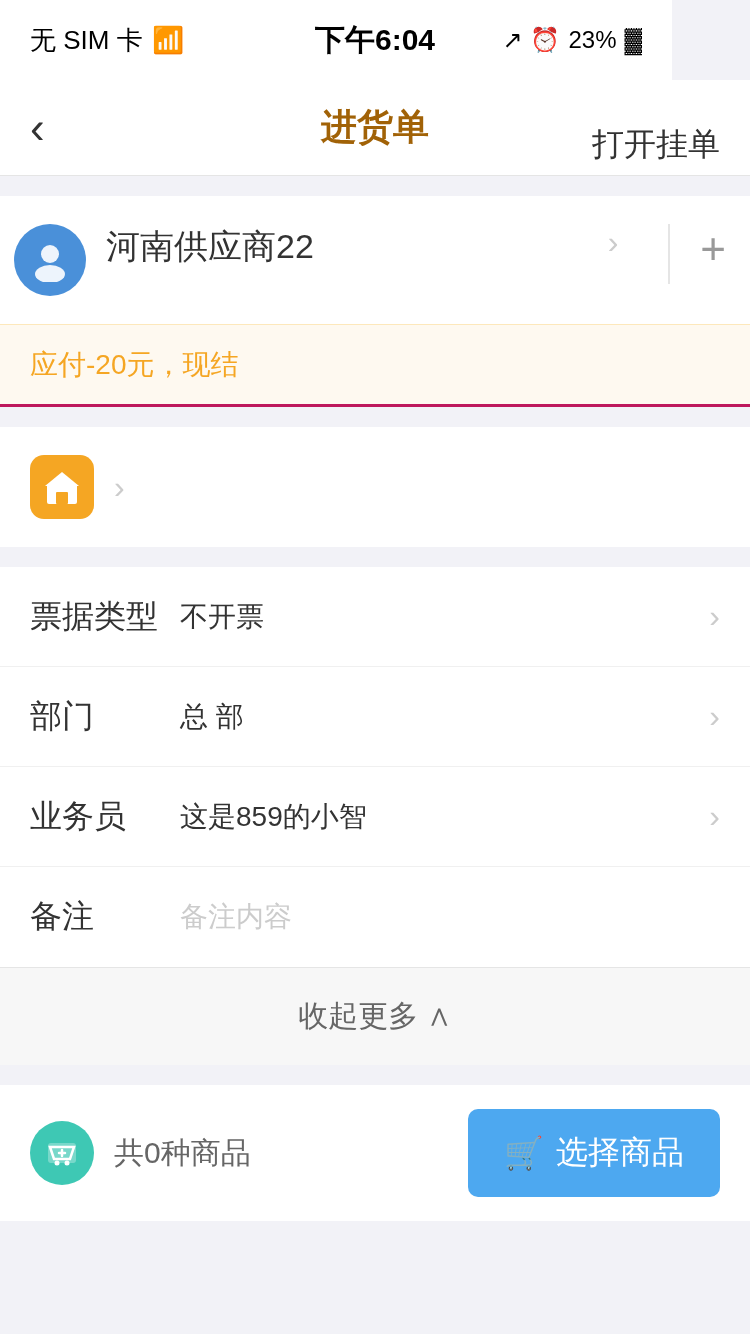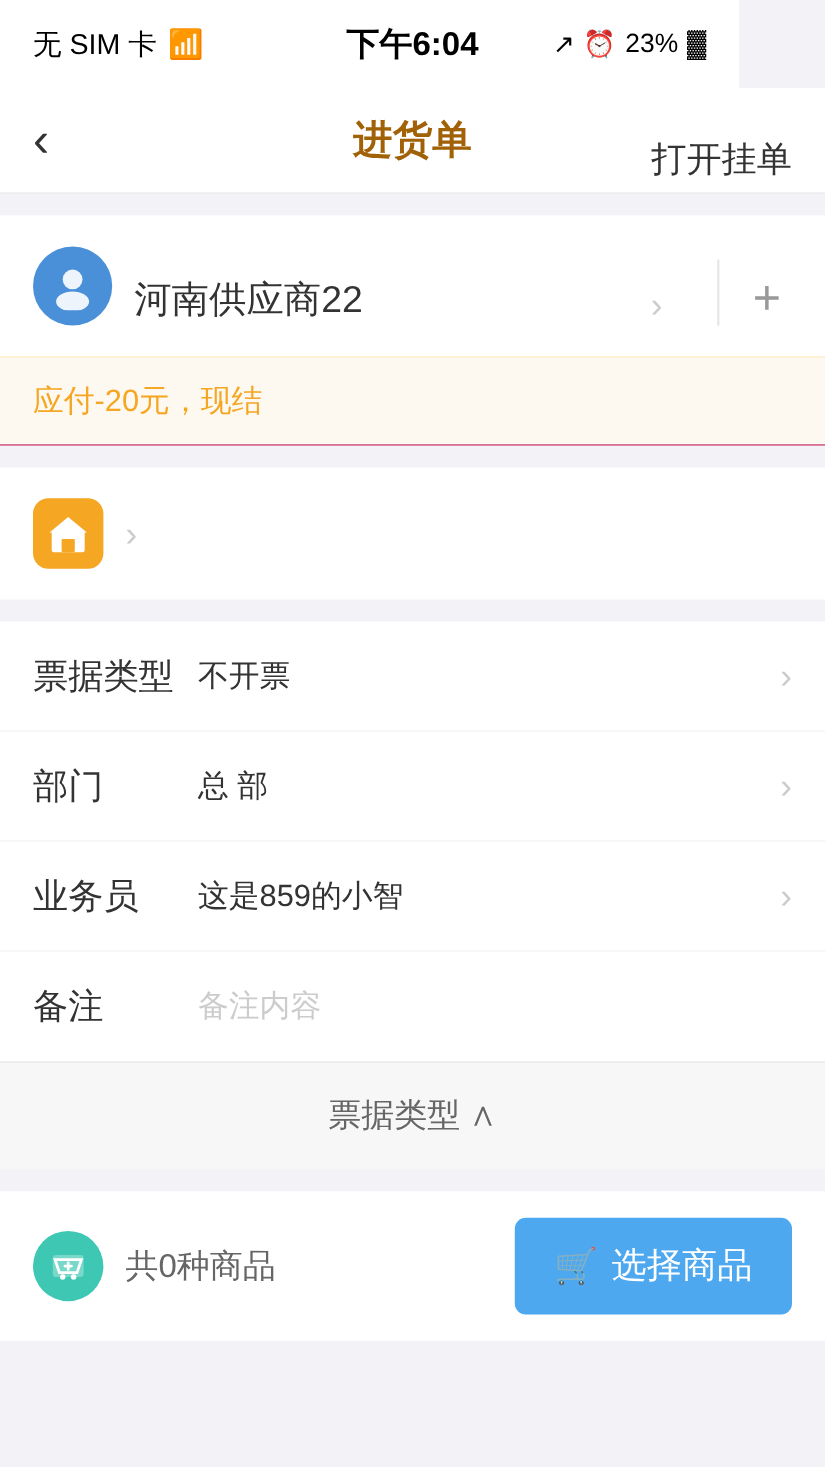--- a/index.html
+++ b/index.html
@@ -83,22 +83,22 @@
 
     
     .section {
       margin-top: 20px;
       background: #fff;
     }
 
     
     .supplier-row {
       display: flex;
-      align-items: flex-end;
-      padding: 28px 30px;
+      align-items: flex-start;
+      padding: 28px 14px;
       background: #fff;
     }
     .supplier-avatar {
       width: 72px;
       height: 72px;
       border-radius: 50%;
       background: #4a90d9;
       display: flex;
       align-items: center;
       justify-content: center;
@@ -131,21 +131,21 @@
       color: #999;
       cursor: pointer;
       padding: 0 10px;
     }
 
     
     .notice-banner {
       background: #fef9f0;
       padding: 20px 30px;
       border-top: 1px solid #fde8bb;
-      border-bottom: 1px solid #be185d;
+      border-bottom: 3px solid #be185d;
     }
     .notice-text {
       font-size: 28px;
       color: #f5a623;
     }
 
     
     .warehouse-row {
       display: flex;
       align-items: center;
@@ -340,21 +340,21 @@
     <div class="chevron-right">›</div>
   </div>
 
   <div class="form-row">
     <div class="form-label">备注</div>
     <div class="form-value placeholder">备注内容</div>
   </div>
 </div>
 
 <div class="collapse-row">
-  <span class="collapse-text">票据类型 ∧</span>
+  <span class="collapse-text">收起更多 ∧</span>
 </div>
 
 <div class="product-footer">
   <div class="product-cart-icon">
     <svg width="36" height="36" viewBox="0 0 36 36" fill="none" xmlns="http://www.w3.org/2000/svg">
       <rect x="4" y="8" width="28" height="20" rx="3" fill="#fff" opacity="0.3"></rect>
       <path d="M6 12 L10 24 L26 24 L30 12 Z" stroke="#fff" stroke-width="2.5" fill="none"></path>
       <circle cx="13" cy="28" r="2.5" fill="#fff"></circle>
       <circle cx="23" cy="28" r="2.5" fill="#fff"></circle>
       <path d="M18 15 L18 21 M15 18 L21 18" stroke="#fff" stroke-width="2.5" stroke-linecap="round"></path>

